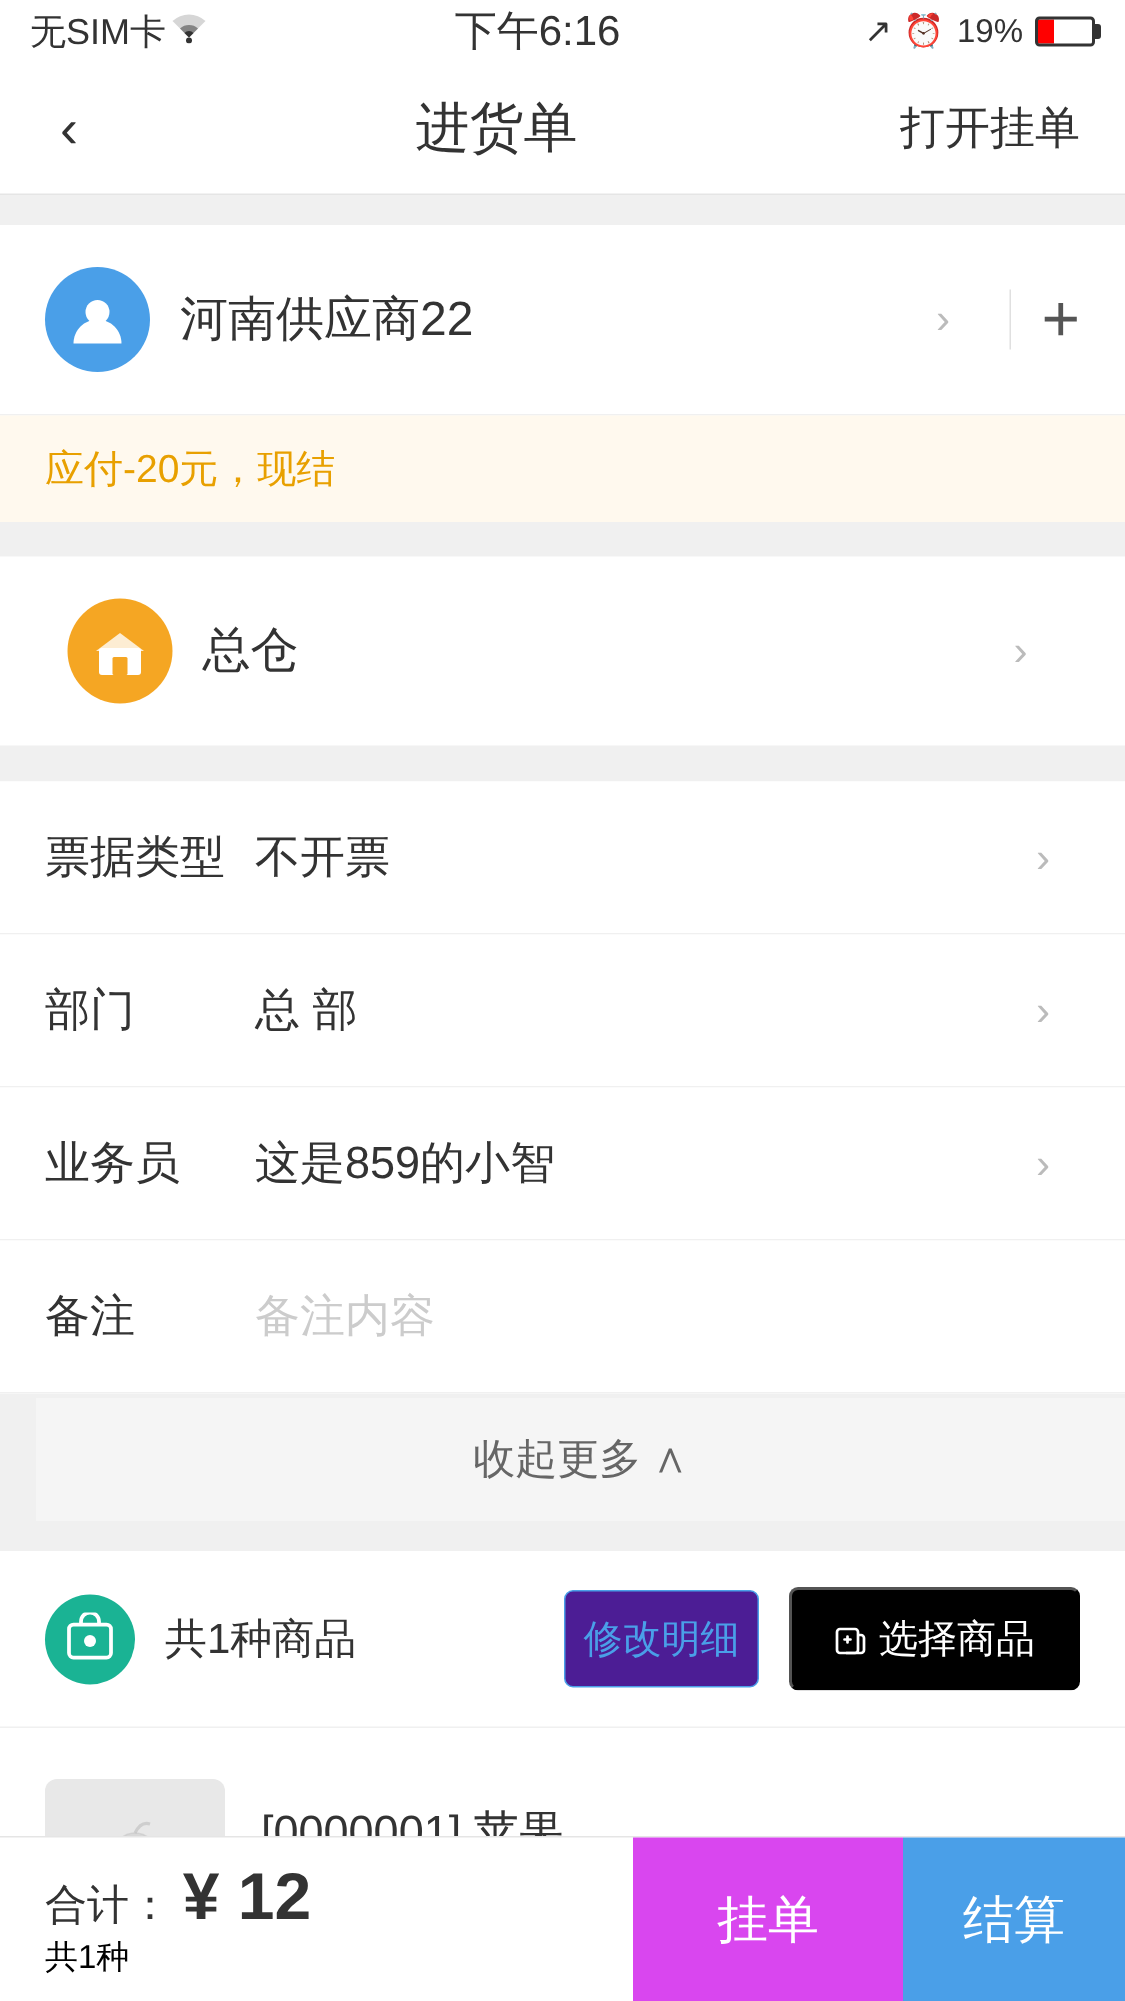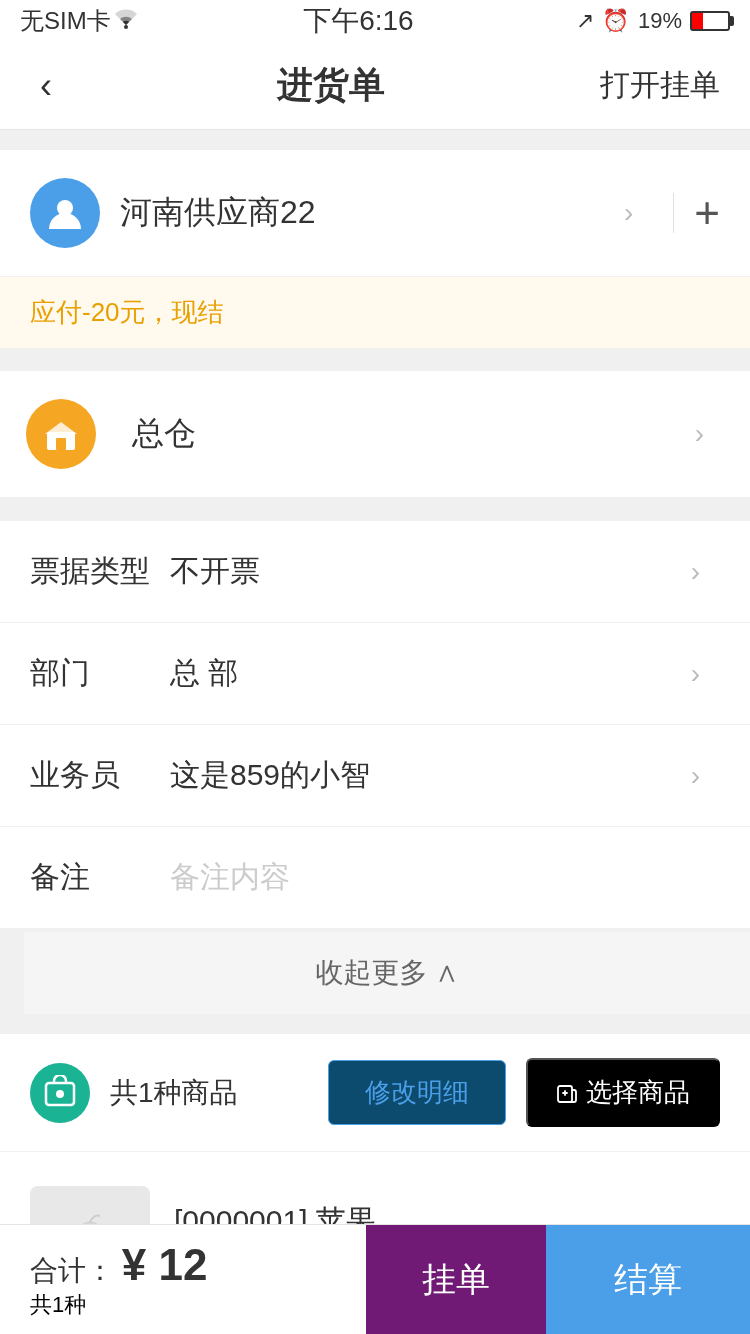--- a/index.html
+++ b/index.html
@@ -59,21 +59,21 @@
       border-bottom: 1px solid #e5e5e5;
     }
     .nav-back {
       font-size: 36px;
       color: #333;
       cursor: pointer;
       padding: 10px;
     }
     .nav-title {
       font-size: 36px;
-      font-weight: 700;
+      font-weight: 400;
       color: #333;
     }
     .nav-action {
       font-size: 30px;
       color: #333;
       cursor: pointer;
     }
 
     
     .section-gap {
@@ -139,24 +139,23 @@
       background: #fff9ee;
       padding: 18px 30px;
       font-size: 26px;
       color: #e8a000;
     }
 
     
     .warehouse-row {
       display: flex;
       align-items: center;
-      padding: 28px 26px;
+      padding: 28px 45px;
       background: #fff;
       border-bottom: 1px solid #f0f0f0;
-      gap: 16px;
     }
     .warehouse-icon-wrap {
       width: 70px;
       height: 70px;
       border-radius: 50%;
       background: #f5a623;
       display: flex;
       align-items: center;
       justify-content: center;
       margin-right: 20px;
@@ -223,22 +222,22 @@
       flex-shrink: 0;
     }
     .product-count-text {
       flex: 1;
       font-size: 28px;
       color: #333;
     }
     .btn-outline {
       border: 1px solid #4a9fe8;
       color: #4a9fe8;
-      background: #0c4a6e;
-      padding: 14px 36px;
+      background: #4c1d95;
+      padding: 14px 12px;
       font-size: 26px;
       border-radius: 6px;
       cursor: pointer;
     }
     .btn-blue {
       background: #000000;
       color: #fff;
       padding: 15px 28px;
       font-size: 26px;
       border-radius: 6px;
@@ -318,30 +317,30 @@
       font-weight: bold;
       color: #333;
     }
     .footer-total-sub {
       font-size: 22px;
       color: #000000;
     }
     .footer-btn-hang {
       width: 180px;
       height: 110px;
-      background: #701a75;
+      background: #d946ef;
       display: flex;
       align-items: center;
       justify-content: center;
       font-size: 34px;
       color: #fff;
       cursor: pointer;
     }
     .footer-btn-checkout {
-      width: 204px;
+      width: 148px;
       height: 110px;
       background: #4a9fe8;
       display: flex;
       align-items: center;
       justify-content: center;
       font-size: 34px;
       color: #fff;
       cursor: pointer;
     }
 

